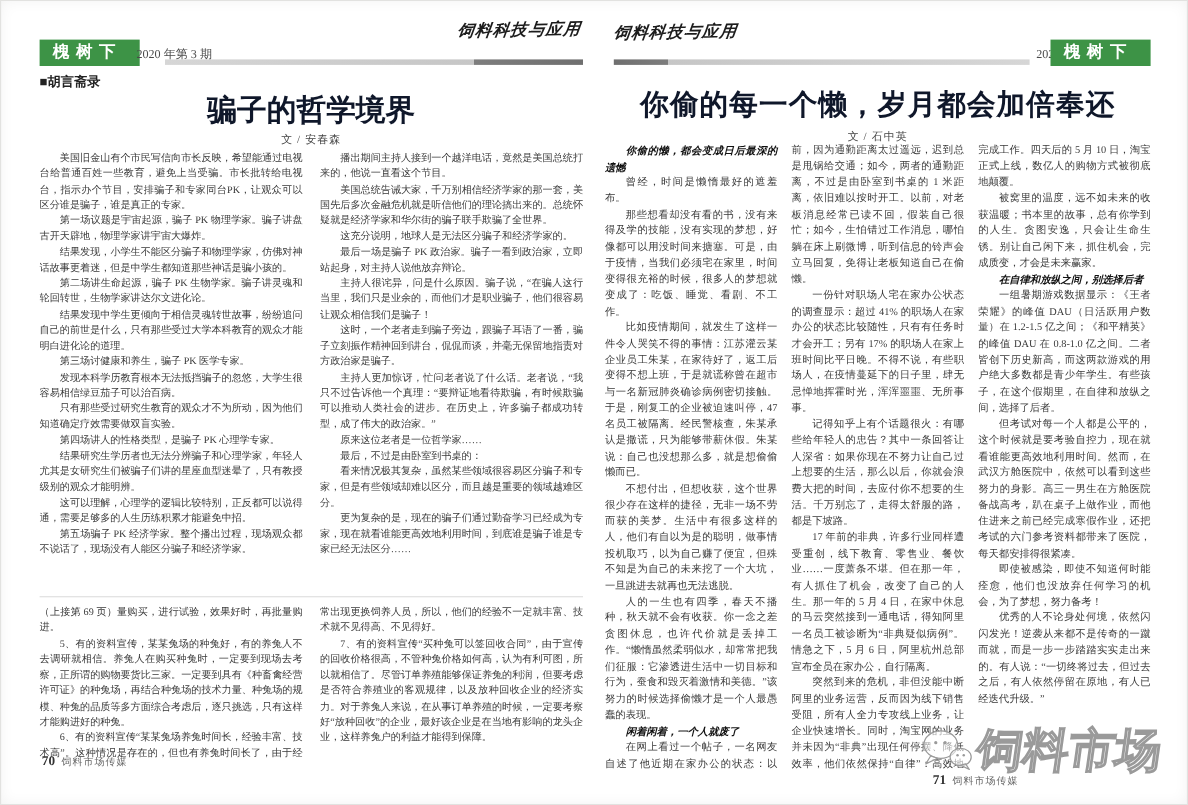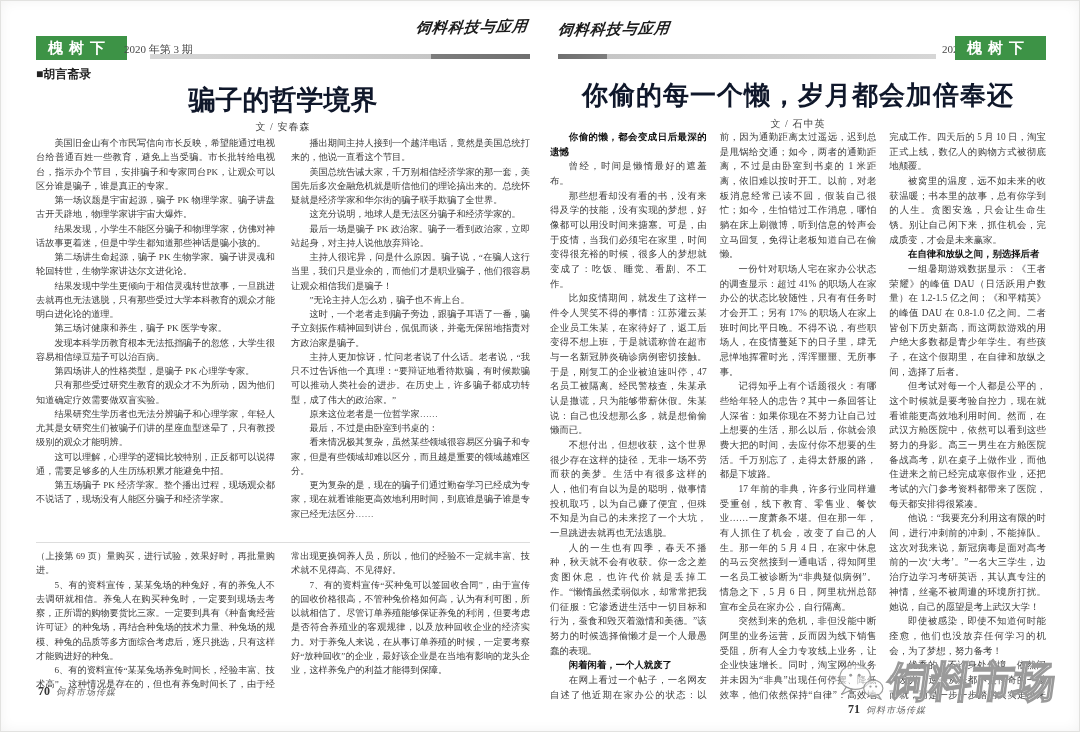--- a/index.html
+++ b/index.html
@@ -42,28 +42,28 @@
              column-count:2;column-gap:16px;column-fill:auto;overflow:hidden;}
   .body-2col p, .cont p, .body-3col p{margin:0;text-indent:2em;text-align:justify;
              font-size:9.2px;line-height:1.55;color:#3a3a3a;}
   .cont{position:absolute;left:0;right:0;top:522px;height:150px;border-top:1px solid #ddd;
         padding-top:6px;column-count:2;column-gap:16px;column-fill:auto;overflow:hidden;}
   .cont p:first-child{text-indent:0;}
   .body-3col{position:absolute;left:0;right:0;top:110px;height:576px;
              column-count:3;column-gap:13px;column-fill:auto;overflow:hidden;}
   .body-3col p{font-size:9.4px;line-height:1.56;}
   .body-3col p.subhead{font-weight:bold;color:#111;
-             font-family:"Liberation Sans","DejaVu Sans",sans-serif;}
+             font-family:"Liberation Sans","DejaVu Sans",sans-serif;font-style:italic;}
 
   
   .folio{position:absolute;font-size:9px;color:#555;}
   .page-left .folio{left:2px;top:664px;}
   .page-right .folio{right:120px;top:682px;}
   .folio .num{font-size:12px;font-weight:bold;color:#333;margin-right:6px;}
-  .folio .imprint{font-style:italic;letter-spacing:1px;color:#666;}
+  .folio .imprint{letter-spacing:1px;color:#666;}
 
   
   .watermark{position:absolute;left:286px;top:622px;width:220px;height:80px;z-index:5;
              display:flex;align-items:center;pointer-events:none;}
   .wm-text{font-family:"Liberation Sans","DejaVu Sans",sans-serif;font-weight:bold;font-size:42px;
            color:rgba(255,255,255,0.55);-webkit-text-stroke:1.3px #9a9a9a;
            transform:skewX(-8deg);white-space:nowrap;line-height:1;}
 </style>
 </head>
 <body>
@@ -78,34 +78,33 @@
 
     <div class="column-tag">■胡言斋录</div>
     <h1 class="article-title" style="margin:0;">骗子的哲学境界</h1>
     <div class="byline">文 / 安春森</div>
 
     <div class="body-2col">
         <p>美国旧金山有个市民写信向市长反映，希望能通过电视台给普通百姓一些教育，避免上当受骗。市长批转给电视台，指示办个节目，安排骗子和专家同台PK，让观众可以区分谁是骗子，谁是真正的专家。</p>
         <p>第一场议题是宇宙起源，骗子 PK 物理学家。骗子讲盘古开天辟地，物理学家讲宇宙大爆炸。</p>
         <p>结果发现，小学生不能区分骗子和物理学家，仿佛对神话故事更着迷，但是中学生都知道那些神话是骗小孩的。</p>
         <p>第二场讲生命起源，骗子 PK 生物学家。骗子讲灵魂和轮回转世，生物学家讲达尔文进化论。</p>
-        <p>结果发现中学生更倾向于相信灵魂转世故事，一旦跳进去就再也无法逃脱，只有那些受过大学本科教育的观众才能明白进化论的道理。</p>
+        <p>结果发现中学生更倾向于相信灵魂转世故事，纷纷追问自己的前世是什么，只有那些受过大学本科教育的观众才能明白进化论的道理。</p>
         <p>第三场讨健康和养生，骗子 PK 医学专家。</p>
         <p>发现本科学历教育根本无法抵挡骗子的忽悠，大学生很容易相信绿豆茄子可以治百病。</p>
+        <p>只有那些受过研究生教育的观众才不为所动，因为他们知道确定疗效需要做双盲实验。</p>
         <p>第四场讲人的性格类型，是骗子 PK 心理学专家。</p>
-        <p>只有那些受过研究生教育的观众才不为所动，因为他们知道确定疗效需要做双盲实验。</p>
         <p>结果研究生学历者也无法分辨骗子和心理学家，年轻人尤其是女研究生们被骗子们讲的星座血型迷晕了，只有教授级别的观众才能明辨。</p>
         <p>这可以理解，心理学的逻辑比较特别，正反都可以说得通，需要足够多的人生历练积累才能避免中招。</p>
         <p>第五场骗子 PK 经济学家。整个播出过程，现场观众都不说话了，现场没有人能区分骗子和经济学家。</p>
         <p>播出期间主持人接到一个越洋电话，竟然是美国总统打来的，他说一直看这个节目。</p>
         <p>美国总统告诫大家，千万别相信经济学家的那一套，美国先后多次金融危机就是听信他们的理论搞出来的。总统怀疑就是经济学家和华尔街的骗子联手欺骗了全世界。</p>
         <p>这充分说明，地球人是无法区分骗子和经济学家的。</p>
         <p>最后一场是骗子 PK 政治家。骗子一看到政治家，立即站起身，对主持人说他放弃辩论。</p>
         <p>主持人很诧异，问是什么原因。骗子说，“在骗人这行当里，我们只是业余的，而他们才是职业骗子，他们很容易让观众相信我们是骗子！</p>
-        <p>”无论主持人怎么劝，骗子也不肯上台。</p>
         <p>这时，一个老者走到骗子旁边，跟骗子耳语了一番，骗子立刻振作精神回到讲台，侃侃而谈，并毫无保留地指责对方政治家是骗子。</p>
         <p>主持人更加惊讶，忙问老者说了什么话。老者说，“我只不过告诉他一个真理：“要辩证地看待欺骗，有时候欺骗可以推动人类社会的进步。在历史上，许多骗子都成功转型，成了伟大的政治家。”</p>
         <p>原来这位老者是一位哲学家……</p>
         <p>最后，不过是由卧室到书桌的：</p>
         <p>看来情况极其复杂，虽然某些领域很容易区分骗子和专家，但是有些领域却难以区分，而且越是重要的领域越难区分。</p>
         <p>更为复杂的是，现在的骗子们通过勤奋学习已经成为专家，现在就看谁能更高效地利用时间，到底谁是骗子谁是专家已经无法区分……</p>
       </div>
 
     <div class="cont">
         <p>（上接第 69 页）量购买，进行试验，效果好时，再批量购进。</p>
@@ -138,21 +137,20 @@
         <p class="subhead">闲着闲着，一个人就废了</p>
         <p>在网上看过一个帖子，一名网友自述了他近期在家办公的状态：以前，因为通勤距离太过遥远，迟到总是甩锅给交通；如今，两者的通勤距离，不过是由卧室到书桌的 1 米距离，依旧难以按时开工。以前，对老板消息经常已读不回，假装自己很忙；如今，生怕错过工作消息，哪怕躺在床上刷微博，听到信息的铃声会立马回复，免得让老板知道自己在偷懒。</p>
         <p>一份针对职场人宅在家办公状态的调查显示：超过 41% 的职场人在家办公的状态比较随性，只有有任务时才会开工；另有 17% 的职场人在家上班时间比平日晚。不得不说，有些职场人，在疫情蔓延下的日子里，肆无忌惮地挥霍时光，浑浑噩噩、无所事事。</p>
         <p>记得知乎上有个话题很火：有哪些给年轻人的忠告？其中一条回答让人深省：如果你现在不努力让自己过上想要的生活，那么以后，你就会浪费大把的时间，去应付你不想要的生活。千万别忘了，走得太舒服的路，都是下坡路。</p>
         <p>17 年前的非典，许多行业同样遭受重创，线下教育、零售业、餐饮业……一度萧条不堪。但在那一年，有人抓住了机会，改变了自己的人生。那一年的 5 月 4 日，在家中休息的马云突然接到一通电话，得知阿里一名员工被诊断为“非典疑似病例”。情急之下，5 月 6 日，阿里杭州总部宣布全员在家办公，自行隔离。</p>
         <p>突然到来的危机，非但没能中断阿里的业务运营，反而因为线下销售受阻，所有人全力专攻线上业务，让企业快速增长。同时，淘宝网的业务并未因为“非典”出现任何停摆、降低效率，他们依然保持“自律”：高效地完成工作。四天后的 5 月 10 日，淘宝正式上线，数亿人的购物方式被彻底地颠覆。</p>
         <p>被窝里的温度，远不如未来的收获温暖；书本里的故事，总有你学到的人生。贪图安逸，只会让生命生锈。别让自己闲下来，抓住机会，完成质变，才会是未来赢家。</p>
         <p class="subhead">在自律和放纵之间，别选择后者</p>
         <p>一组暑期游戏数据显示：《王者荣耀》的峰值 DAU（日活跃用户数量）在 1.2-1.5 亿之间；《和平精英》的峰值 DAU 在 0.8-1.0 亿之间。二者皆创下历史新高，而这两款游戏的用户绝大多数都是青少年学生。有些孩子，在这个假期里，在自律和放纵之间，选择了后者。</p>
         <p>但考试对每一个人都是公平的，这个时候就是要考验自控力，现在就看谁能更高效地利用时间。然而，在武汉方舱医院中，依然可以看到这些努力的身影。高三一男生在方舱医院备战高考，趴在桌子上做作业，而他住进来之前已经完成寒假作业，还把考试的六门参考资料都带来了医院，每天都安排得很紧凑。</p>
-        <p>他说：“我要充分利用这有限的时间，进行冲刺前的冲刺，不能掉队。这次对我来说，新冠病毒是面对高考前的一次‘大考’。”一名大三学生，边治疗边学习考研英语，其认真专注的神情，丝毫不被周遭的环境所打扰。她说，自己的愿望是考上武汉大学！</p>
         <p>即使被感染，即使不知道何时能痊愈，他们也没放弃任何学习的机会，为了梦想，努力备考！</p>
         <p>优秀的人不论身处何境，依然闪闪发光！逆袭从来都不是传奇的一蹴而就，而是一步一步踏踏实实走出来的。有人说：“一切终将过去，但过去之后，有人依然停留在原地，有人已经迭代升级。”</p>
       </div>
 
     <div class="folio">
       <span class="num">71</span><span class="imprint">饲料市场传媒</span>
     </div>
 
     <div class="watermark">
       <svg width="92" height="72" viewBox="0 0 92 72" aria-hidden="true">

